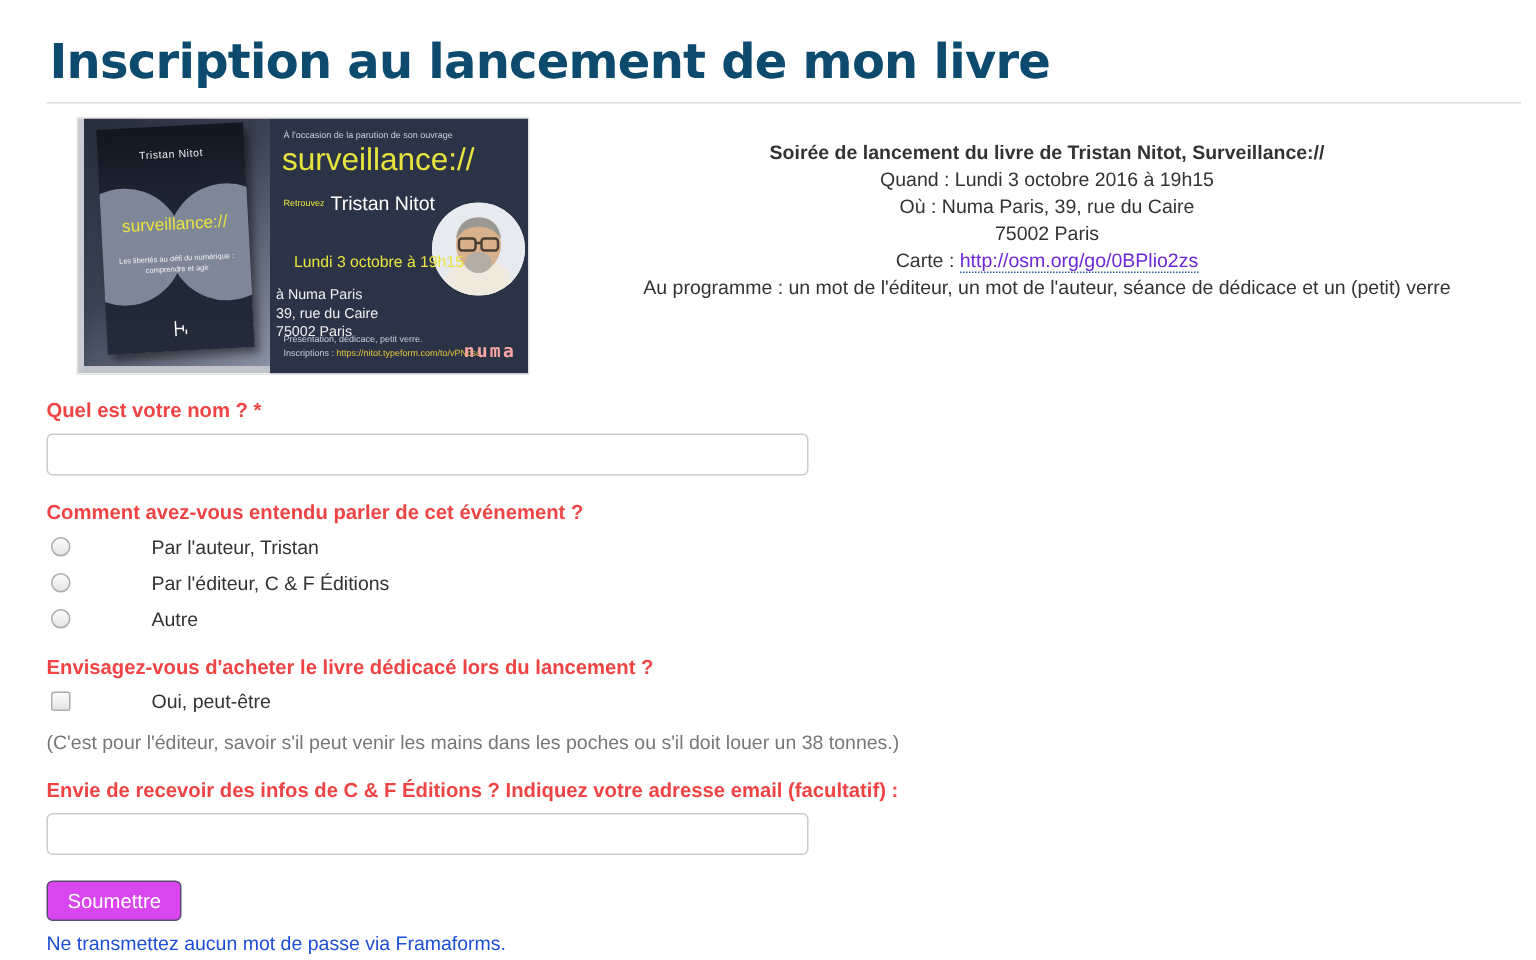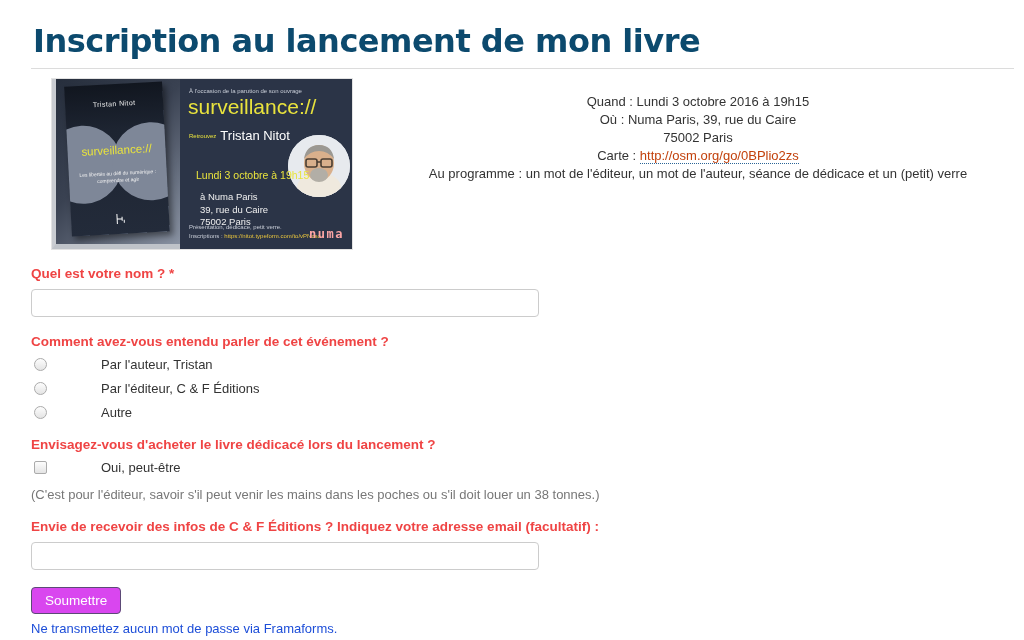--- a/index.html
+++ b/index.html
@@ -66,34 +66,34 @@
   .f-title   { position:absolute; top:16px; left:8px; font-size:21px; color:#e9e33d; }
   .f-byline  { position:absolute; top:49px; left:9px; display:flex; align-items:center; gap:4px; }
   .f-retrouvez { font-size:6px; color:#e9e33d; }
   .f-author  { font-size:13px; color:#fff; }
   .f-photo {
     position:absolute; top:56px; right:2px; width:62px; height:62px;
     border-radius:50%; overflow:hidden; background:#e7eaee;
   }
   .f-date { position:absolute; top:90px; left:16px; font-size:10.5px;
     font-weight:normal; color:#e9e33d; }
-  .f-address { position:absolute; top:112px; left:20px; font-size:9.5px;
+  .f-address { position:absolute; top:112px; left:4px; font-size:9.5px;
     line-height:12.5px; color:#f0f0f0; }
   .f-smallprint { position:absolute; bottom:9px; left:9px; font-size:6px;
     line-height:8.5px; color:#c9ced8; }
   .f-url { color:#e9c53d; }
   .f-numa { position:absolute; bottom:8px; right:8px; font-size:12px;
     font-weight:bold; letter-spacing:1.5px; color:#fca5a5;
     font-family:"DejaVu Sans Mono",monospace; }
 
   
   .intro { flex:1; text-align:center; font-size:13px; line-height:18px;
     padding:14px 4px 0 34px; color:#333; }
   .intro-heading { font-weight:bold; }
-  a.map-link { color:#c2410c; text-decoration:none;
+  a.map-link { color:#6d28d9; text-decoration:none;
     border-bottom:1px dotted #2a6496; cursor:pointer; }
 
   
   .q-label { font-weight:bold; font-size:13.5px; color:#ef4444; margin:17px 0 8px 0; }
   .text-input {
     display:block; width:508px; height:28px;
     border:1px solid #ccc; border-radius:4px; background:#fff;
     padding:0 8px; font-size:13px; color:#333;
   }
   .choice-row { display:flex; align-items:center; margin:8px 0 9px 0;
@@ -167,20 +167,21 @@
         </div>
         <div class="f-smallprint">
           <div>Présentation, dédicace, petit verre.</div>
           <div><span>Inscriptions :</span> <span class="f-url">https://nitot.typeform.com/to/vPNcso</span></div>
         </div>
         <div class="f-numa">numa</div>
       </div>
     </div>
 
     <div class="intro">
+      <div class="intro-heading">Soirée de lancement du livre de Tristan Nitot, Surveillance://</div>
       <div>Quand : Lundi 3 octobre 2016 à 19h15</div>
       <div>Où : Numa Paris, 39, rue du Caire</div>
       <div>75002 Paris</div>
       <div>
         <span>Carte : </span><a class="map-link">http://osm.org/go/0BPlio2zs</a>
       </div>
       <div>Au programme : un mot de l'éditeur, un mot de l'auteur, séance de dédicace et un (petit) verre</div>
     </div>
   </div>
 

